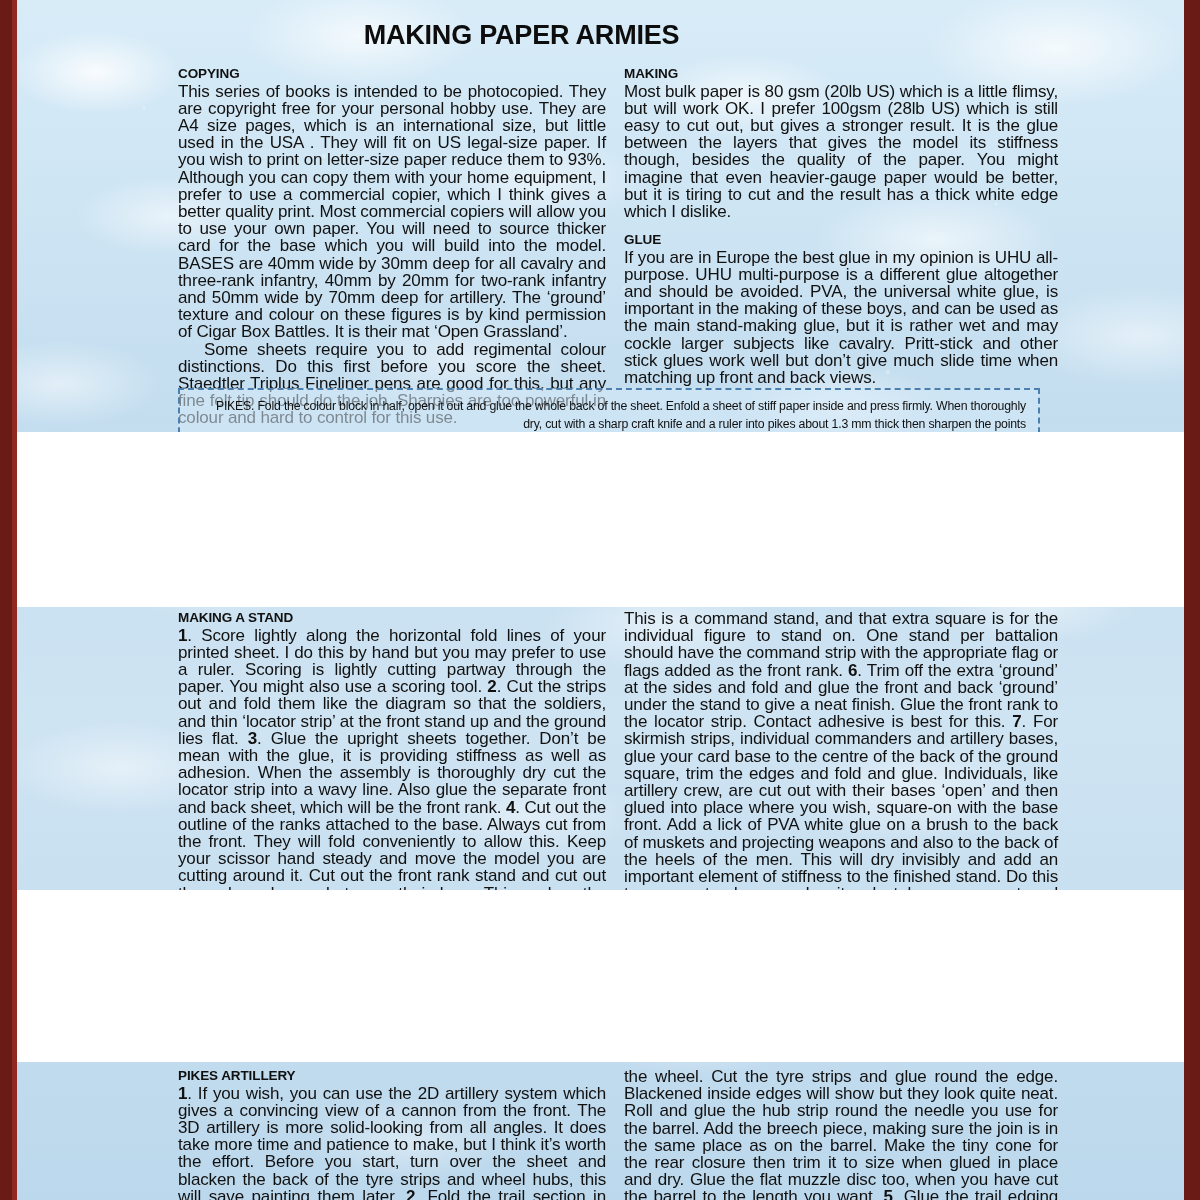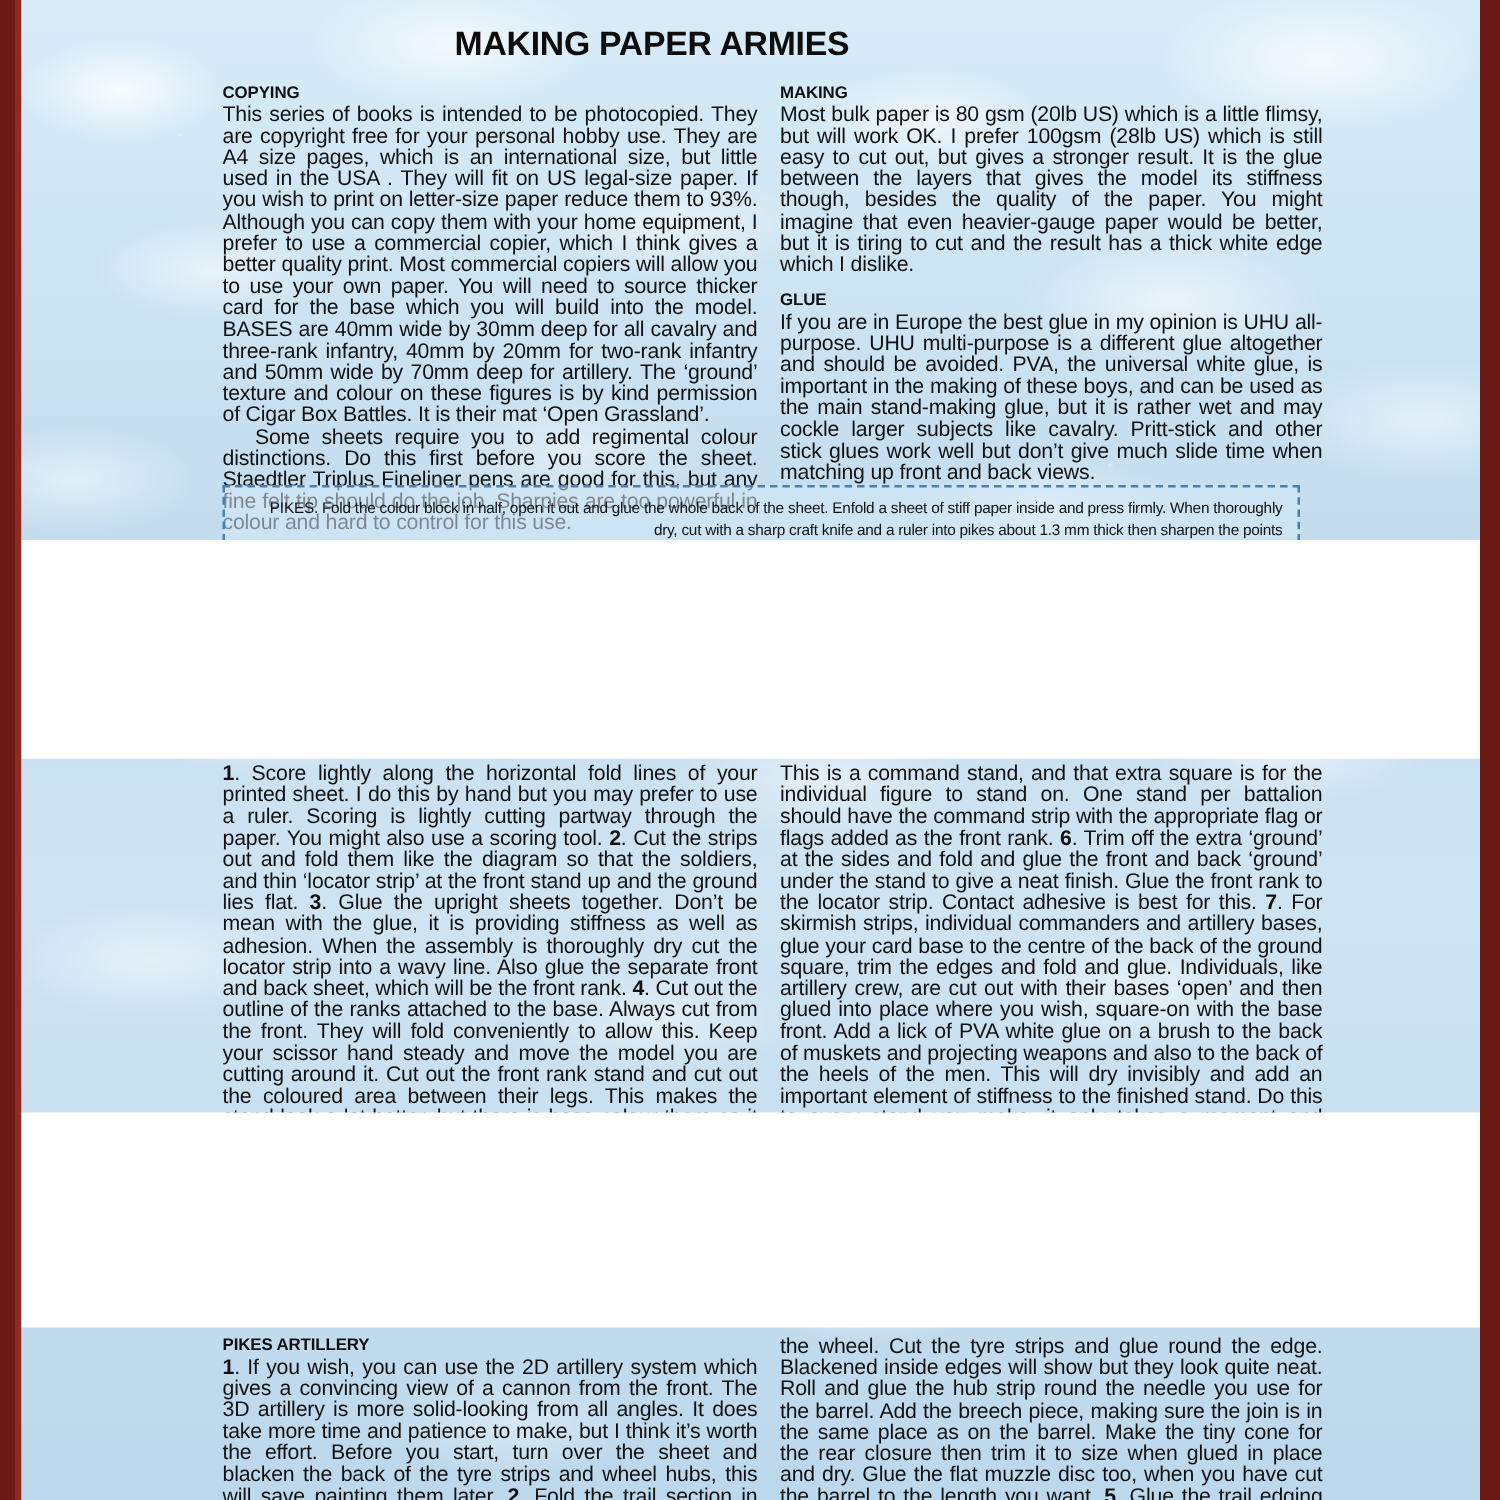--- a/index.html
+++ b/index.html
@@ -106,21 +106,21 @@
     font-weight: bold;
     letter-spacing: -0.2px;
     color: #0d0d0d;
     font-family: "Liberation Sans", sans-serif;
   }
 
   
   .cols {
     position: absolute;
     display: flex;
-    justify-content: space-between;
+    gap: 18px;
   }
   .col { width: 428px; }
   .col.right { width: 434px; }
 
   .heading {
     font-size: 13.5px;
     font-weight: bold;
     color: #101010;
     letter-spacing: -0.1px;
     line-height: 1.15;
@@ -378,20 +378,21 @@
             <path d="M72 112 l6 -4 l0 10 Z" fill="#1a1a1a"></path>
             <path d="M78 104 L84 98" stroke-width="1.4"></path>
           </g>
         </svg>
       </div>
 
     </div>
 
     <div class="cols" style="left:178px;top:610px;width:880px;">
       <div class="col">
+        <div class="heading">MAKING A STAND</div>
         <div class="body"><span class="n">1</span>. Score lightly along the horizontal fold lines of your printed sheet. I do this by hand but you may prefer to use a ruler. Scoring is lightly cutting partway through the paper. You might also use a scoring tool. <span class="n">2</span>. Cut the strips out and fold them like the diagram so that the soldiers, and thin ‘locator strip’ at the front stand up and the ground lies flat. <span class="n">3</span>. Glue the upright sheets together. Don’t be mean with the glue, it is providing stiffness as well as adhesion. When the assembly is thoroughly dry cut the locator strip into a wavy line. Also glue the separate front and back sheet, which will be the front rank. <span class="n">4</span>. Cut out the outline of the ranks attached to the base. Always cut from the front. They will fold conveniently to allow this. Keep your scissor hand steady and move the model you are cutting around it. Cut out the front rank stand and cut out the coloured area between their legs. This makes the stand look a lot better, but there is base colour there so it is optional. <span class="n">5</span>. Glue a base to the underside of the stand. Note that in the diagram the base has an extra bit at the front.</div>
       </div>
       <div class="col right">
         <div class="body">This is a command stand, and that extra square is for the individual figure to stand on. One stand per battalion should have the command strip with the appropriate flag or flags added as the front rank. <span class="n">6</span>. Trim off the extra ‘ground’ at the sides and fold and glue the front and back ‘ground’ under the stand to give a neat finish. Glue the front rank to the locator strip. Contact adhesive is best for this. <span class="n">7</span>. For skirmish strips, individual commanders and artillery bases, glue your card base to the centre of the back of the ground square, trim the edges and fold and glue. Individuals, like artillery crew, are cut out with their bases ‘open’ and then glued into place where you wish, square-on with the base front. Add a lick of PVA white glue on a brush to the back of muskets and projecting weapons and also to the back of the heels of the men. This will dry invisibly and add an important element of stiffness to the finished stand. Do this to every stand you make, it only takes a moment and makes a big difference! There is a YouTube video of me making a stand of soldiers. ‘Peter Dennis Paper Soldiers’ should find it.</div>
       </div>
     </div>
 
     <div class="strip" style="left:178px;top:898px;">
 
       <div class="panel" style="width:144px;height:157px;">

